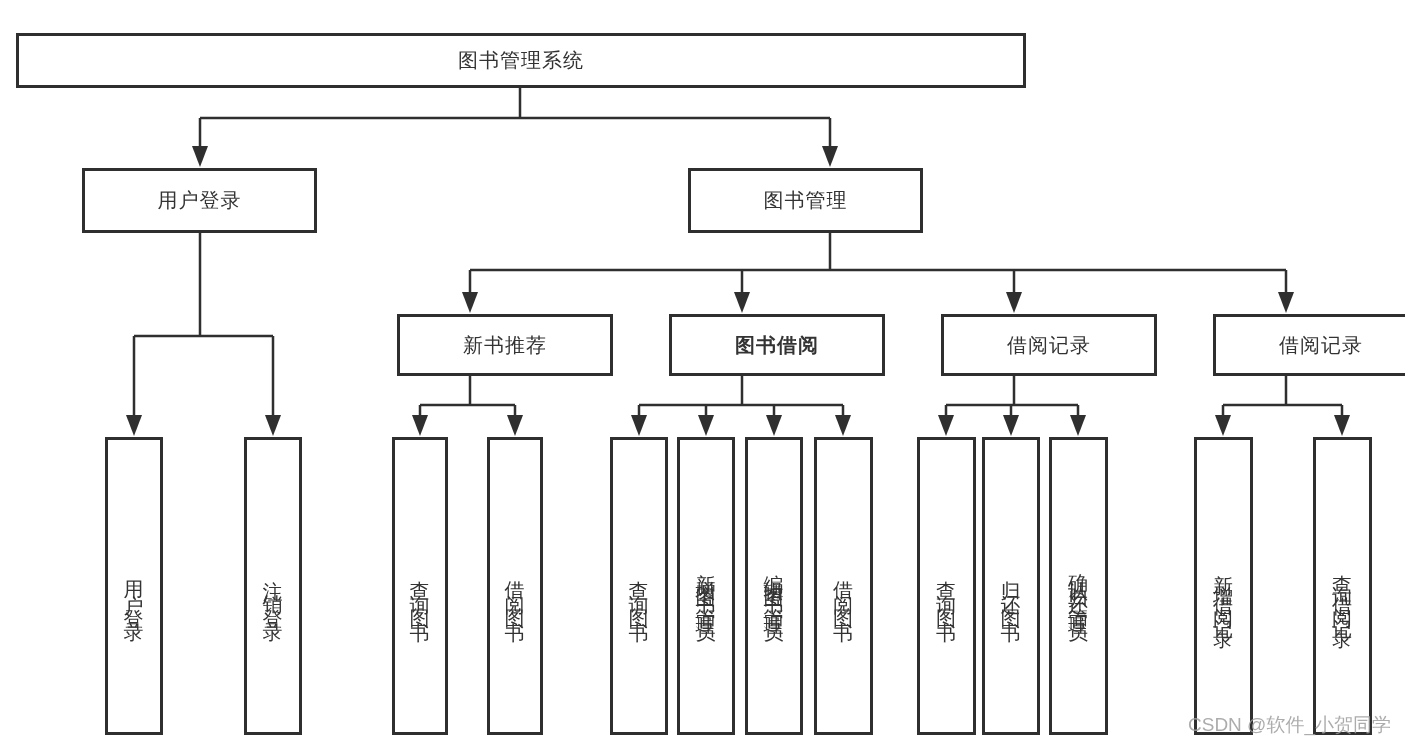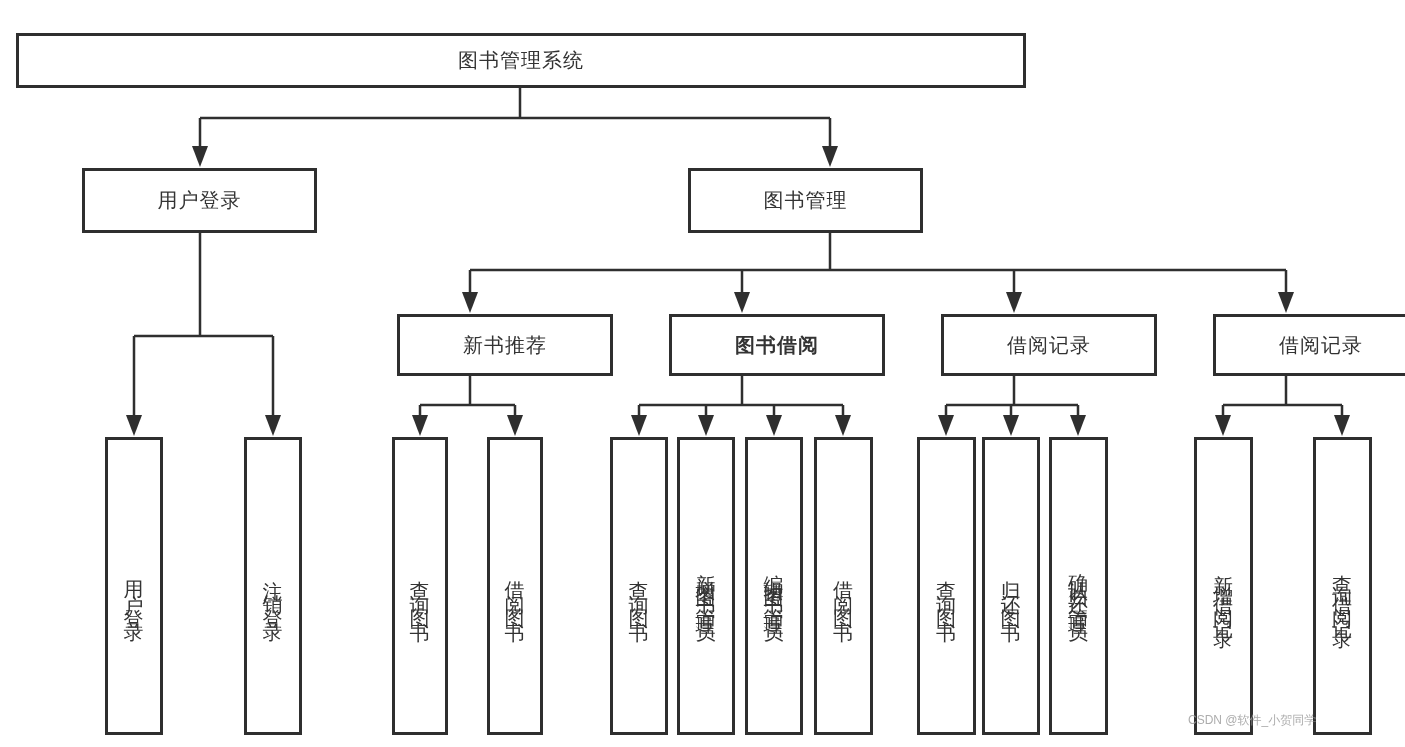--- a/index.html
+++ b/index.html
@@ -59,21 +59,21 @@
     line-height:1;
     white-space:nowrap;
   }
   .ls4{letter-spacing:14px;margin-bottom:-14px;}
   .ls6{letter-spacing:11px;margin-bottom:-11px;}
   .ls9{letter-spacing:7px;margin-bottom:-7px;}
   .watermark{
     position:absolute;
     left:1188px;
     top:712px;
-    font-size:12px;
+    font-size:19px;
     color:var(--watermark);
     opacity:0.85;
     white-space:nowrap;
     z-index:5;
   }
 </style>
 </head>
 <body>
 
 <div class="canvas">

